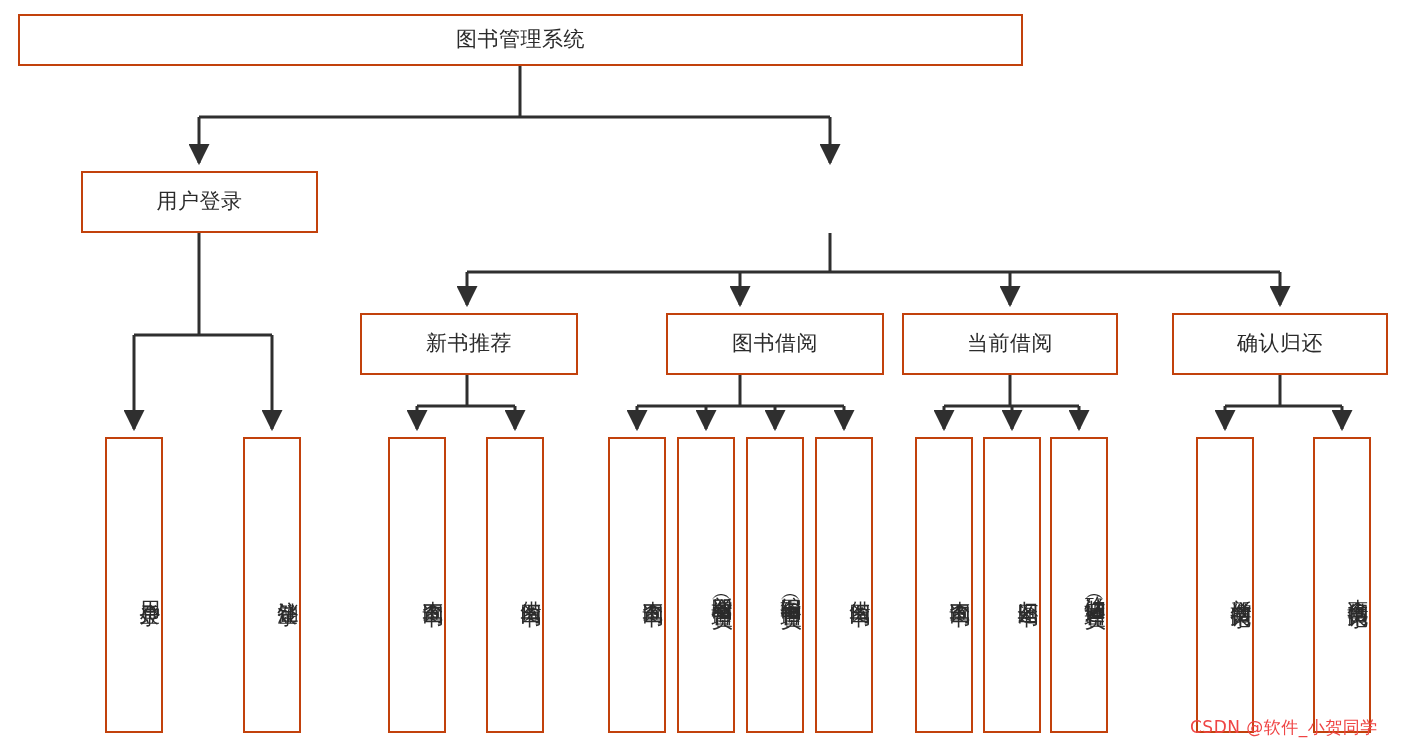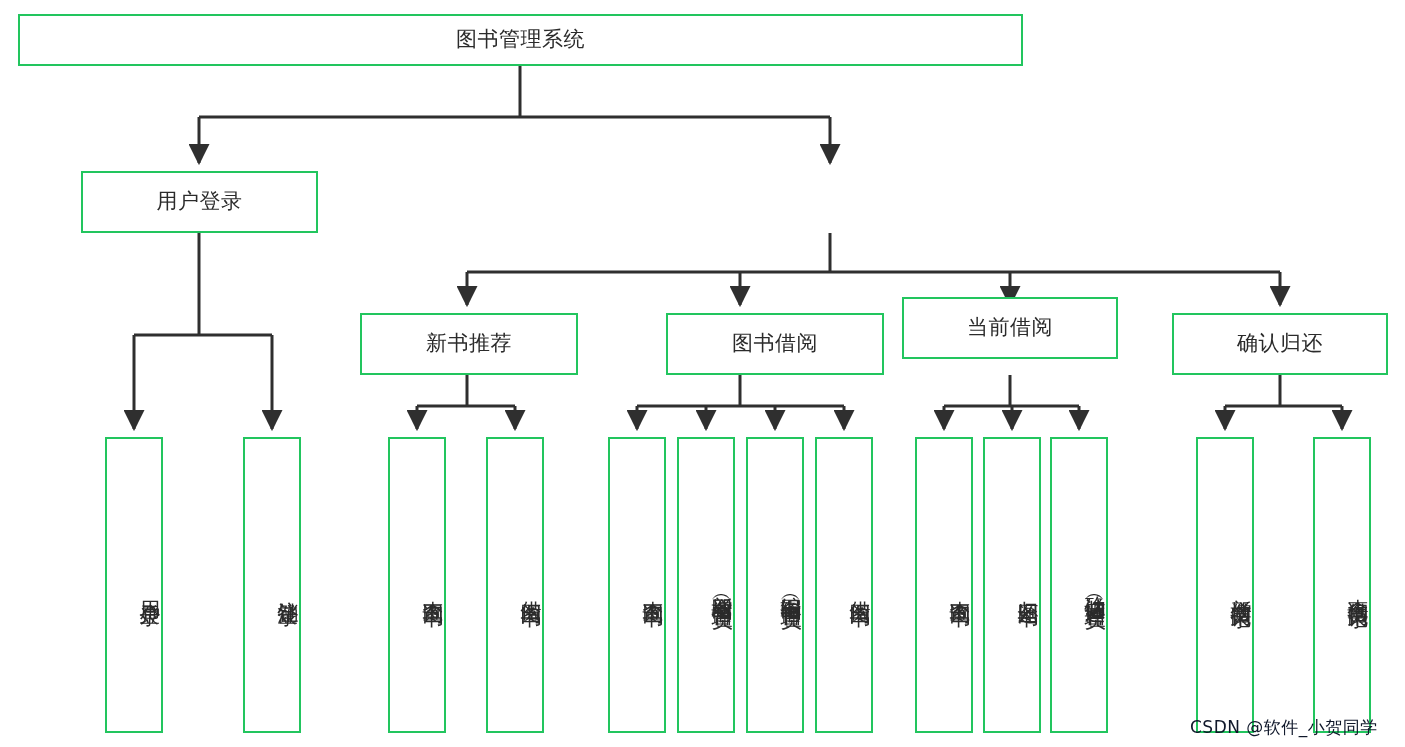--- a/index.html
+++ b/index.html
@@ -21,21 +21,21 @@
     position: absolute;
     left: 0;
     top: 0;
     width: 1405px;
     height: 747px;
     pointer-events: none;
   }
   .node {
     position: absolute;
     box-sizing: border-box;
-    border: 2px solid #22c55e;
+    border: 2px solid #c2410c;
     background: #ffffff;
     display: flex;
     align-items: center;
     justify-content: center;
     color: #2b2b2b;
     line-height: 1.12;
     text-align: center;
   }
   .node.h {
     font-size: 21px;
@@ -55,21 +55,21 @@
   }
   .node.v .label {
     writing-mode: vertical-rl;
     text-orientation: upright;
   }
   #watermark {
     position: absolute;
     left: 1190px;
     top: 716px;
     font-size: 17px;
-    color: #0f172a;
+    color: #ef4444;
     letter-spacing: 0.5px;
     white-space: nowrap;
   }
 </style>
 </head>
 <body>
 
 <div id="canvas">
 
   <svg id="wires" viewBox="0 0 1405 747" width="1405" height="747">
@@ -129,21 +129,21 @@
   <div class="node h" style="left:81px; top:171px; width:237px; height:62px;">
     <span class="label">用户登录</span>
   </div>
 
   <div class="node h" style="left:360px; top:313px; width:218px; height:62px;">
     <span class="label">新书推荐</span>
   </div>
   <div class="node h" style="left:632px; top:313px; width:218px; height:62px;margin-left:34px;">
     <span class="label">图书借阅</span>
   </div>
-  <div class="node h" style="left:902px; top:297px; width:216px; height:62px;">
+  <div class="node h" style="left:902px; top:313px; width:216px; height:62px;">
     <span class="label">当前借阅</span>
   </div>
   <div class="node h" style="left:1172px; top:313px; width:216px; height:62px;">
     <span class="label">确认归还</span>
   </div>
 
   <div class="node v" style="left:105px; top:437px; width:58px; height:296px;">
     <span class="label">用户登录</span>
   </div>
   <div class="node v" style="left:243px; top:437px; width:58px; height:296px;">

